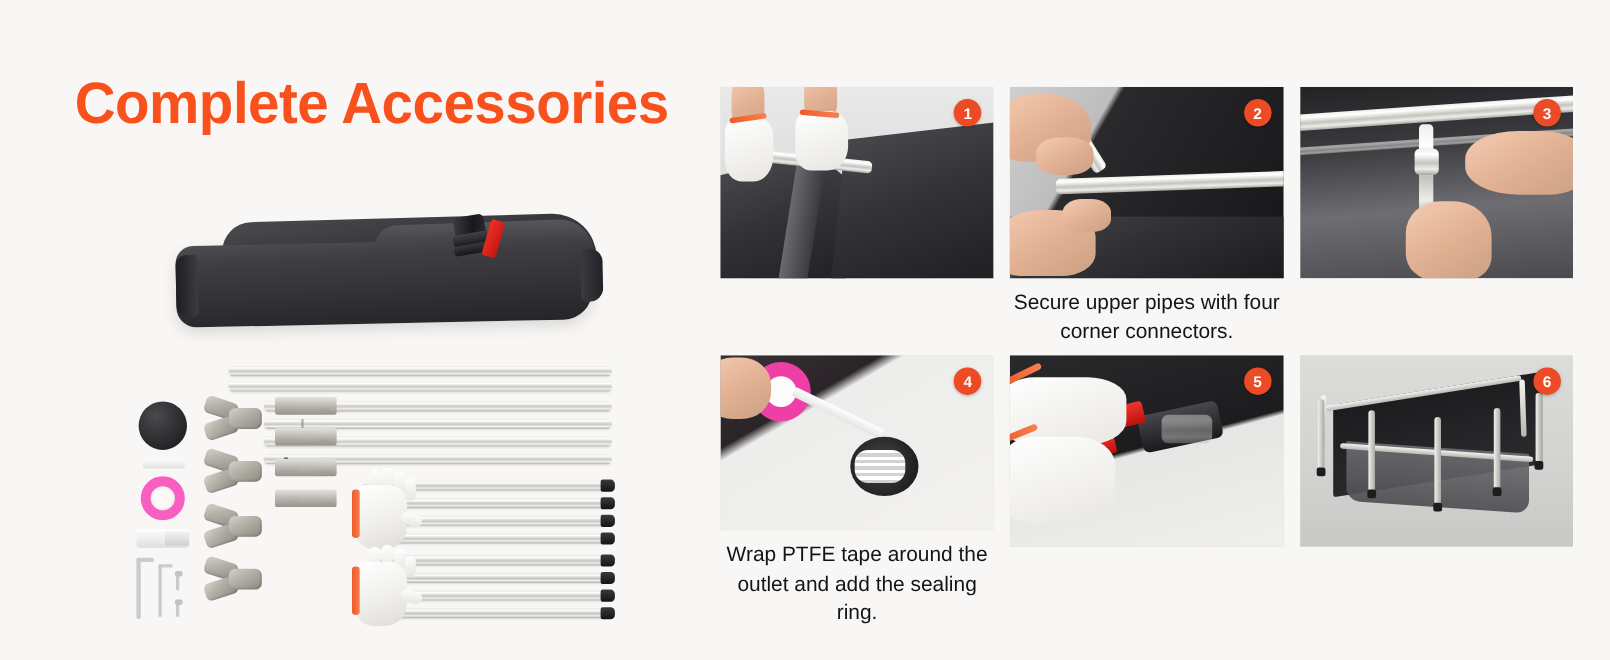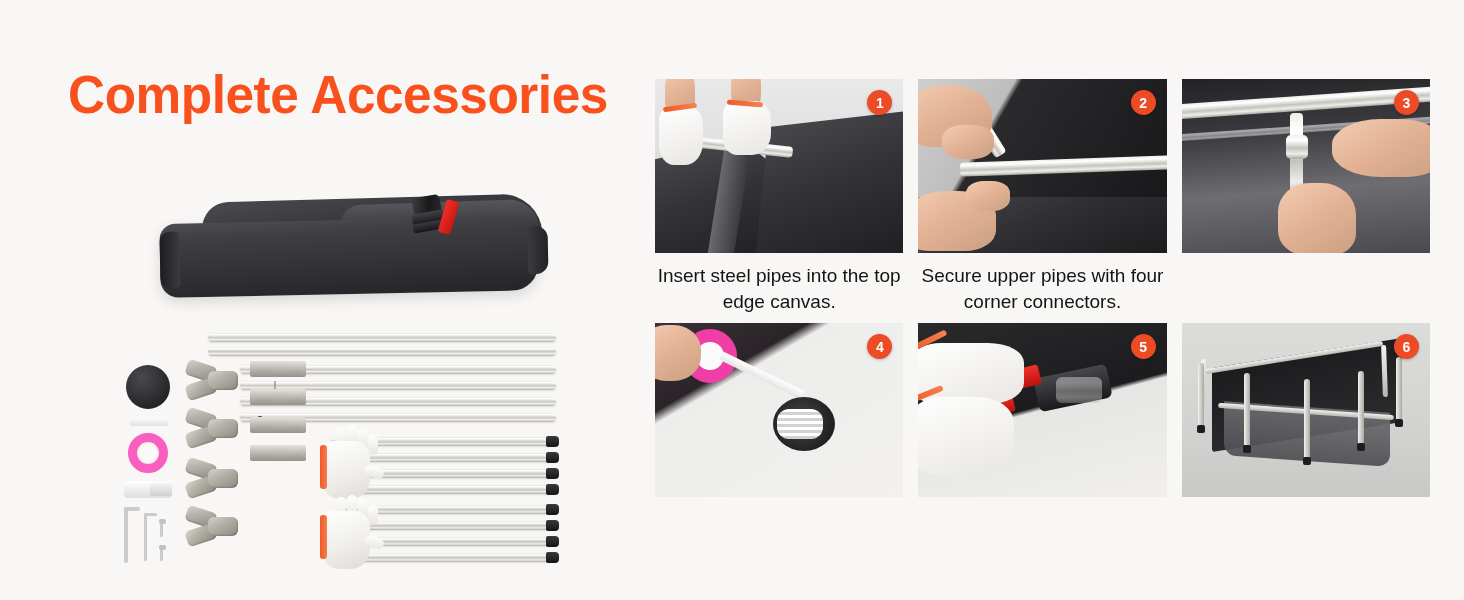--- a/index.html
+++ b/index.html
@@ -576,21 +576,20 @@
           <div class="steelbar" style="left:26px; top:62px; width:112px; height:11px; transform:rotate(6deg);"></div>
           <div class="hand" style="left:10px; top:-12px; width:30px; height:54px;"></div>
           <div class="gloved" style="left:4px; top:28px; width:44px; height:58px; border-radius:24% 30% 40% 34%;"></div>
           <div class="cuffband" style="left:8px; top:26px; width:34px; height:5px; transform:rotate(-8deg);"></div>
           <div class="hand" style="left:76px; top:-14px; width:30px; height:48px;"></div>
           <div class="gloved" style="left:68px; top:22px; width:48px; height:54px; border-radius:26% 34% 40% 30%;"></div>
           <div class="cuffband" style="left:72px; top:22px; width:36px; height:5px; transform:rotate(5deg);"></div>
         </div>
         <div class="badge">1</div>
       </div>
-      <div class="step-caption">Insert steel pipes into the top edge canvas.</div>
     </div>
 
     <div class="step-card">
       <div class="step-photo">
         <div class="scene">
           <div class="s2bg"></div>
           <div class="steelbar" style="left:42px; top:80px; width:210px; height:14px; transform:rotate(-2deg);"></div>
           <div class="steelbar" style="left:48px; top:50px; width:46px; height:13px; transform:rotate(58deg);"></div>
           <div class="blackcanvas" style="left:0; top:118px; width:250px; height:58px; opacity:.78;"></div>
           <div class="hand" style="left:-12px; top:6px; width:86px; height:62px; border-radius:44% 50% 38% 30%;"></div>
@@ -623,20 +622,21 @@
         <div class="scene">
           <div class="s4bg"></div>
           <div class="tape-ring"></div>
           <div class="tape-strip"></div>
           <div class="outlet"></div>
           <div class="outlet-thread"></div>
           <div class="hand" style="left:-16px; top:2px; width:62px; height:56px; border-radius:44%;"></div>
         </div>
         <div class="badge">4</div>
       </div>
+      <div class="step-caption">Wrap PTFE tape around the outlet and add the sealing ring.</div>
     </div>
 
     <div class="step-card">
       <div class="step-photo">
         <div class="scene">
           <div class="s5bg"></div>
           <div class="valve-blk"></div>
           <div class="valve-red1"></div>
           <div class="valve-red2"></div>
           <div class="gloved" style="left:-6px; top:20px; width:112px; height:62px; border-radius:26% 32% 36% 28%;"></div>

